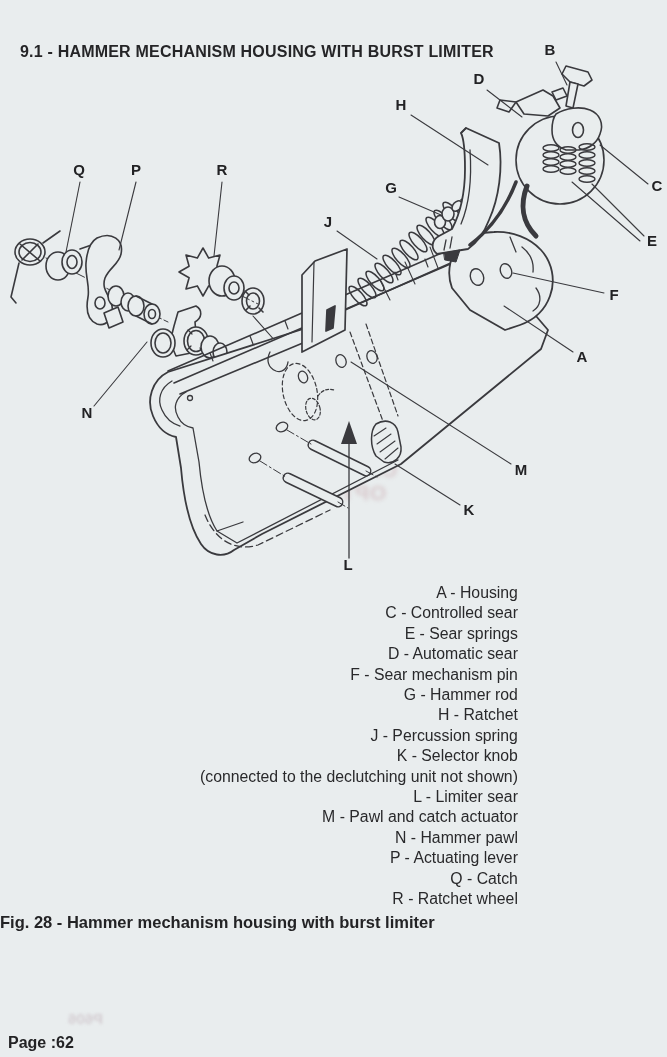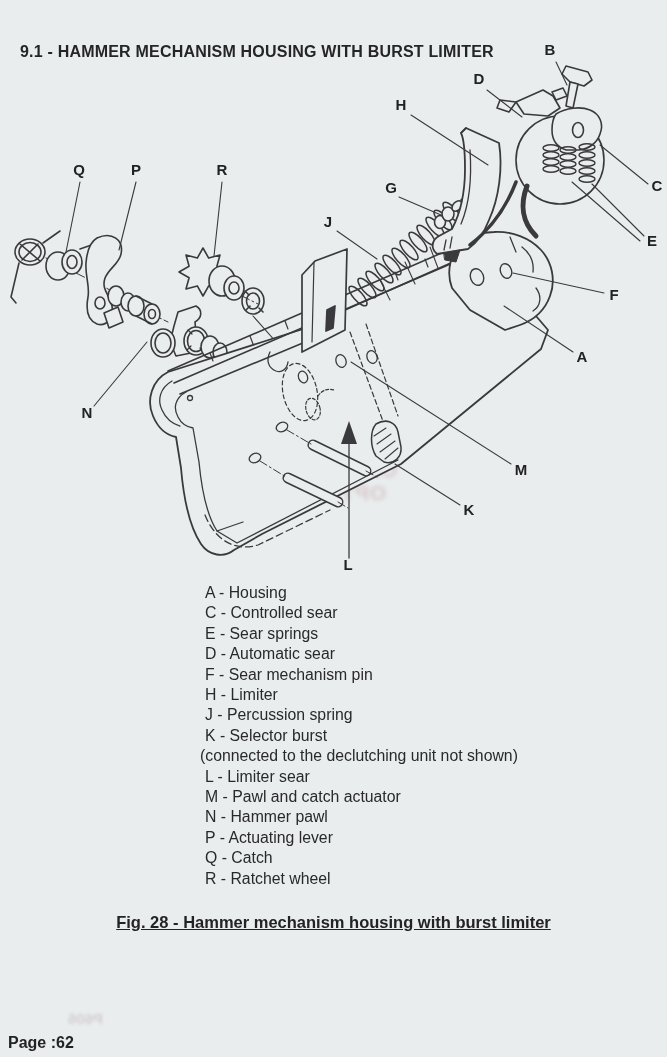--- a/index.html
+++ b/index.html
@@ -11,26 +11,26 @@
   }
   .page-header{
     position:absolute;left:20px;top:3px;
     font-size:16px;font-weight:bold;letter-spacing:.2px;color:#252527;
     white-space:nowrap;
     margin-top:40px;
   }
   .diagram-svg{position:absolute;left:0;top:0;width:667px;height:580px;}
   .legend{
     position:absolute;left:205px;top:583px;
-    font-size:15.8px;line-height:20.4px;color:#29292b;
+    font-size:15.8px;line-height:20.4px;color:#29292b;text-align:right;
   }
   .legend .note{margin-left:-5px;}
   .caption{
     position:absolute;left:0;top:913px;width:667px;
-    text-align:center;font-size:16.5px;font-weight:bold;color:#232325;text-decoration:underline;
+    font-size:16.5px;font-weight:bold;color:#232325;
   }
   .page-footer{
     position:absolute;left:8px;top:1034px;
     font-size:16px;font-weight:bold;color:#232325;text-align:center;
   }
   .bleed-center{
     position:absolute;left:258px;top:458px;width:170px;
     transform:scaleX(-1);
     font-size:21px;font-weight:bold;line-height:23px;letter-spacing:1px;
     color:rgba(188,142,150,0.38);
@@ -286,23 +286,24 @@
     <text x="222" y="175">R</text>
   </g>
 </svg>
 
 <div class="legend">
   <div>A - Housing</div>
   <div>C - Controlled sear</div>
   <div>E - Sear springs</div>
   <div>D - Automatic sear</div>
   <div>F - Sear mechanism pin</div>
-  <div>H - Limiter</div>
+  <div>G - Hammer rod</div>
+  <div>H - Ratchet</div>
   <div>J - Percussion spring</div>
-  <div>K - Selector burst</div>
+  <div>K - Selector knob</div>
   <div class="note">(connected to the declutching unit not shown)</div>
   <div>L - Limiter sear</div>
   <div>M - Pawl and catch actuator</div>
   <div>N - Hammer pawl</div>
   <div>P - Actuating lever</div>
   <div>Q - Catch</div>
   <div>R - Ratchet wheel</div>
 </div>
 
 <div class="caption">Fig. 28 - Hammer mechanism housing with burst limiter</div>

